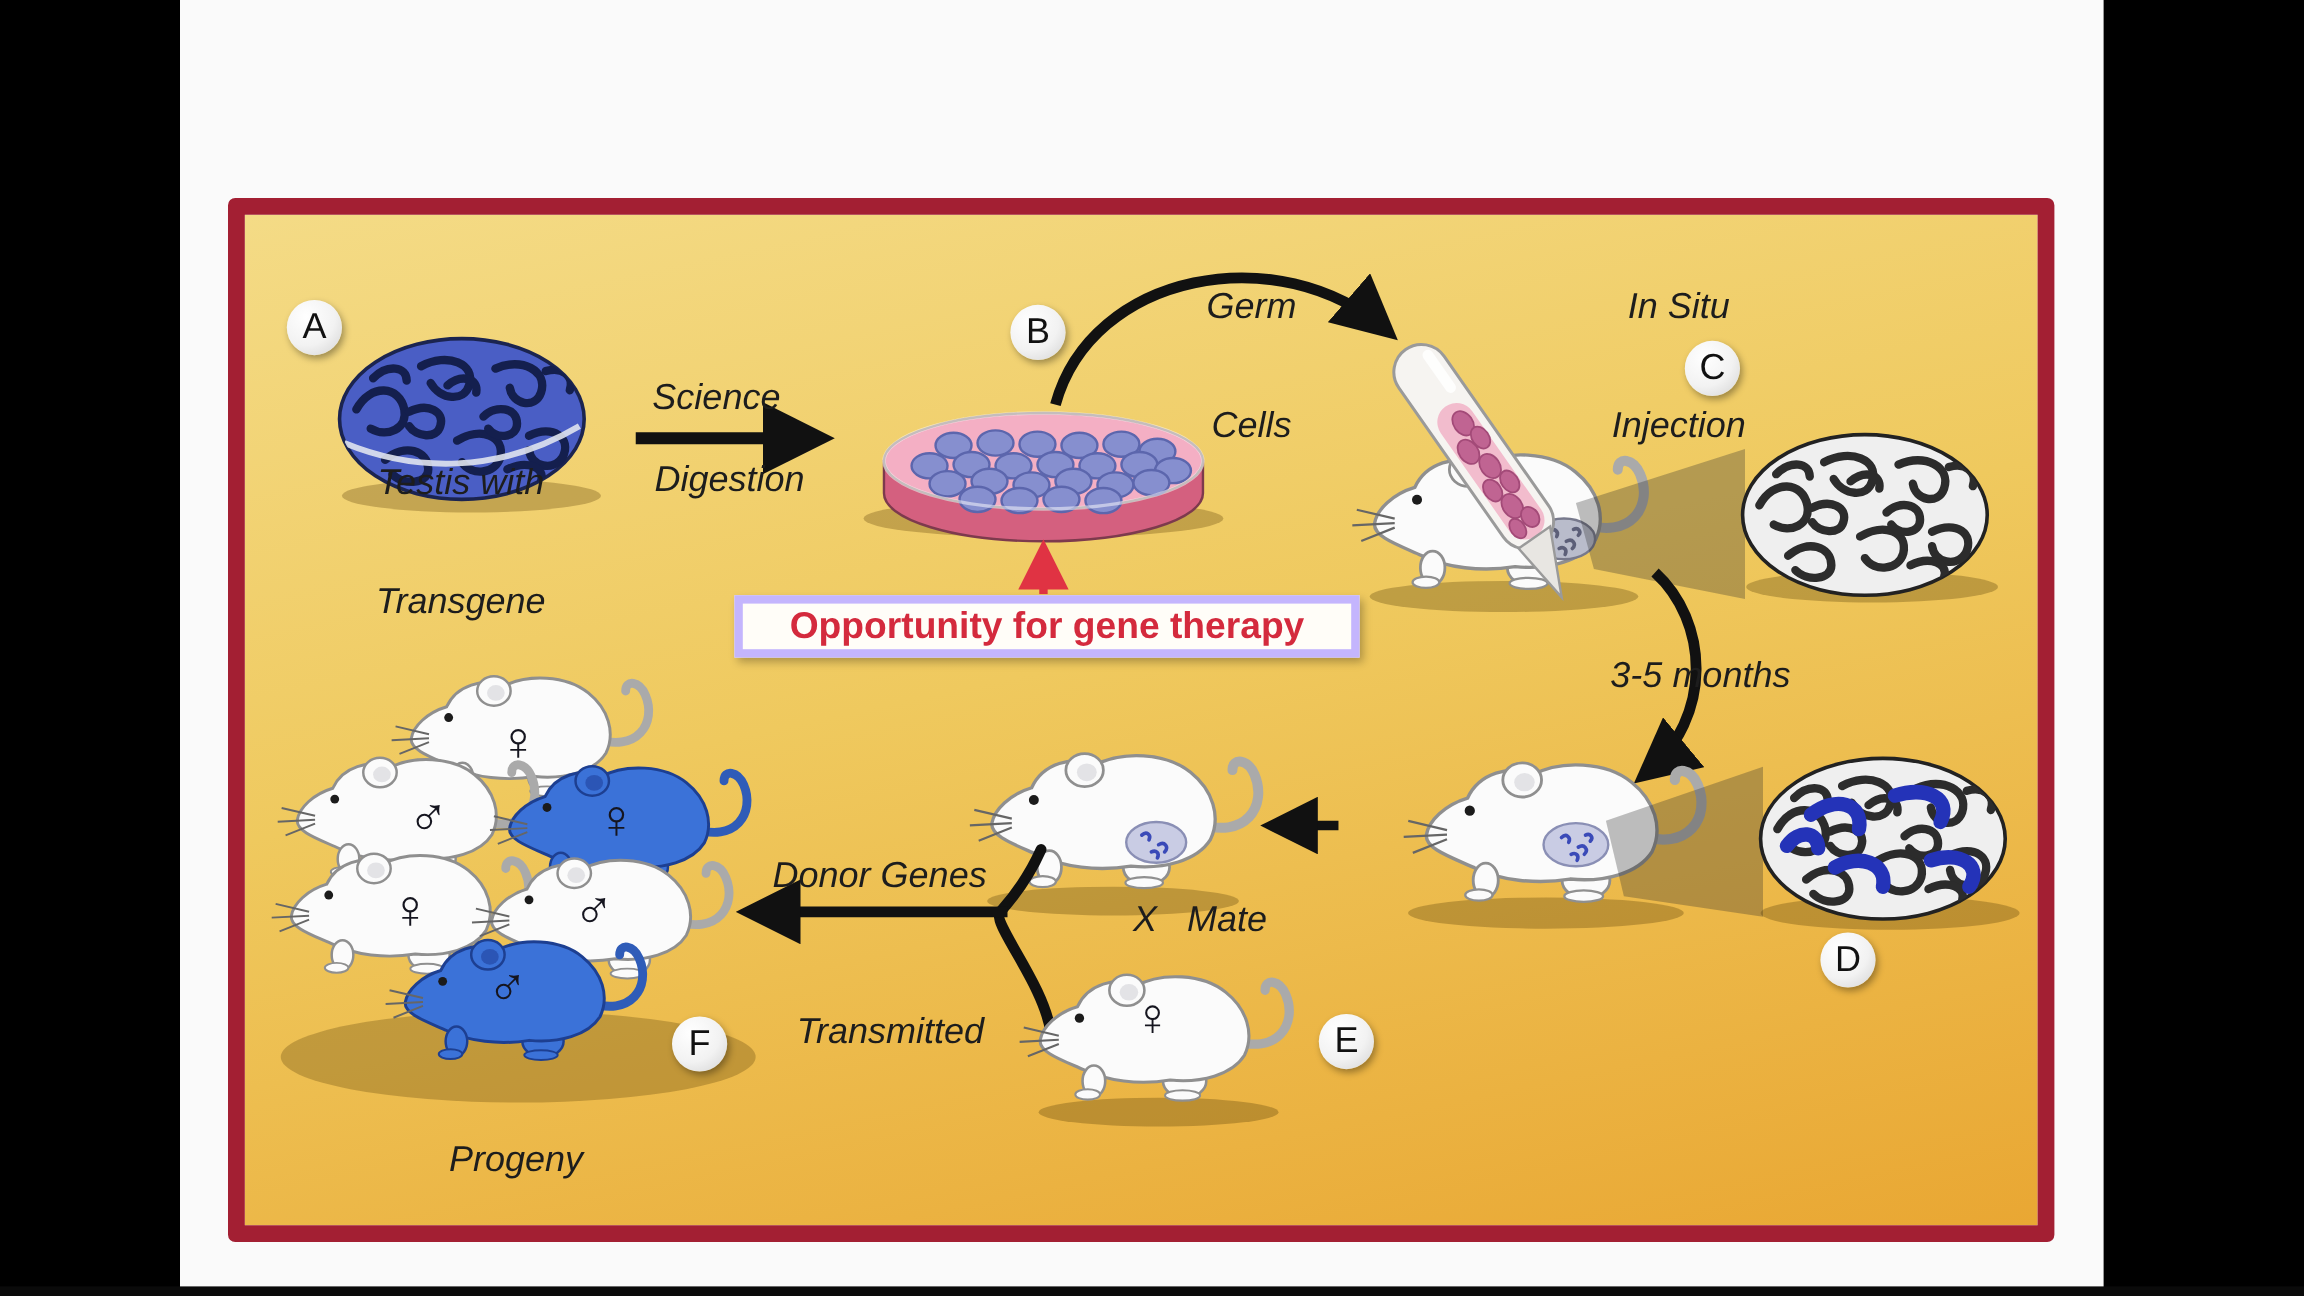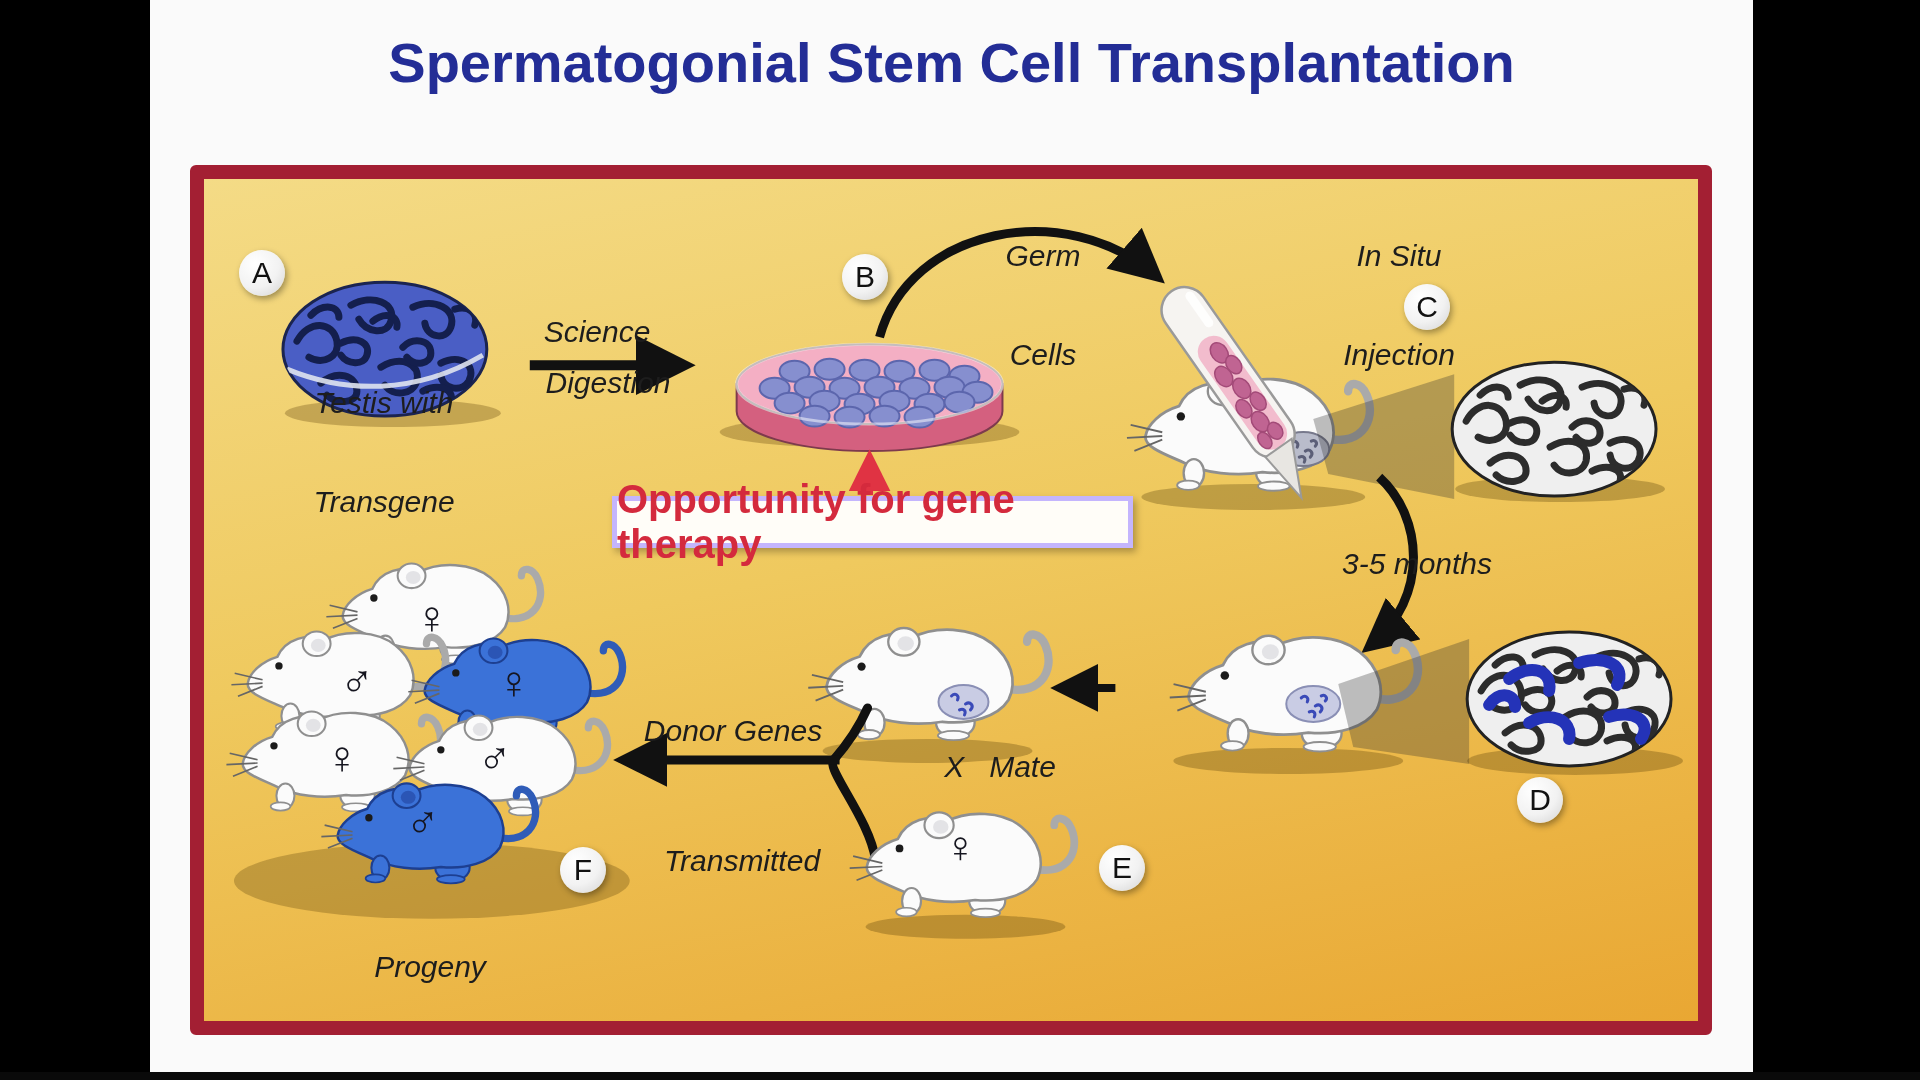--- a/index.html
+++ b/index.html
@@ -13,34 +13,33 @@
            background:linear-gradient(168deg,#f4db86 0%,#efc95e 45%,#e9a733 100%);}
   .diagram svg{position:absolute;left:0;top:0;}
   .step{position:absolute;width:46px;height:46px;border-radius:50%;
         background:radial-gradient(circle at 35% 30%,#ffffff 0%,#f2f2f2 55%,#d2d2d2 100%);
         box-shadow:2px 3px 6px rgba(0,0,0,.35);
         display:flex;align-items:center;justify-content:center;
         font-size:30px;font-weight:500;color:#111;}
   .lbl{position:absolute;transform:translate(-50%,-50%);font-size:30px;color:#1d1d1d;
        text-align:center;line-height:33px;white-space:pre;font-style:italic;}
   .gene-box{position:absolute;left:612px;top:496px;width:521px;height:52px;box-sizing:border-box;
-            background:#fffdf8;border:5px solid #c4b5fd;box-shadow:3px 4px 7px rgba(0,0,0,.28);
+            background:#fffdf8;border:7px solid #c4b5fd;box-shadow:3px 4px 7px rgba(0,0,0,.28);
             display:flex;align-items:center;justify-content:center;
-            font-size:40px;font-weight:700;color:#d42a3d;}
+            font-size:31px;font-weight:700;color:#d42a3d;}
   .citation{position:absolute;left:1262px;top:998px;transform:translate(-50%,-50%);
             font-size:31px;color:#141414;white-space:pre;}
   .citation .j{font-style:italic;}
   .bottom-strip{position:absolute;left:0;top:1072px;width:1920px;height:8px;background:#0a0a0a;}
 </style>
 </head>
 <body>
 
 <div class="stage">
   <div class="slide"></div>
-  <div class="title">Spermatogonial Stem Cell Transplantation</div>
 
   <div class="diagram">
     <svg width="1494" height="842" viewBox="0 0 1495 842">
       <defs>
         <marker id="ah" markerWidth="6" markerHeight="6" refX="4.6" refY="3" orient="auto" markerUnits="strokeWidth">
           <path d="M0,0 L6,3 L0,6 Z" fill="#111"></path>
         </marker>
         <marker id="ahr" markerWidth="6" markerHeight="6" refX="4.6" refY="3" orient="auto" markerUnits="strokeWidth">
           <path d="M0,0 L6,3 L0,6 Z" fill="#e03343"></path>
         </marker>
@@ -266,21 +265,21 @@
     </div>
   <div class="step" style="left:560px;top:847px;">
       <span>F</span>
     </div>
 
   <div class="lbl" style="left:384px;top:452px;">
     <div>Testis with</div>
     <div>Transgene</div>
   </div>
   <div class="lbl" style="left:597px;top:331px;">Science</div>
-  <div class="lbl" style="left:608px;top:382px;">Digestion</div>
+  <div class="lbl" style="left:608px;top:400px;">Digestion</div>
   <div class="lbl" style="left:1043px;top:305px;">
     <div>Germ</div>
     <div>Cells</div>
   </div>
   <div class="lbl" style="left:1399px;top:305px;">
     <div>In Situ</div>
     <div>Injection</div>
   </div>
   <div class="lbl" style="left:1417px;top:563px;">3-5 months</div>
   <div class="lbl" style="left:978px;top:766px;margin-left:22px;">X   Mate</div>

